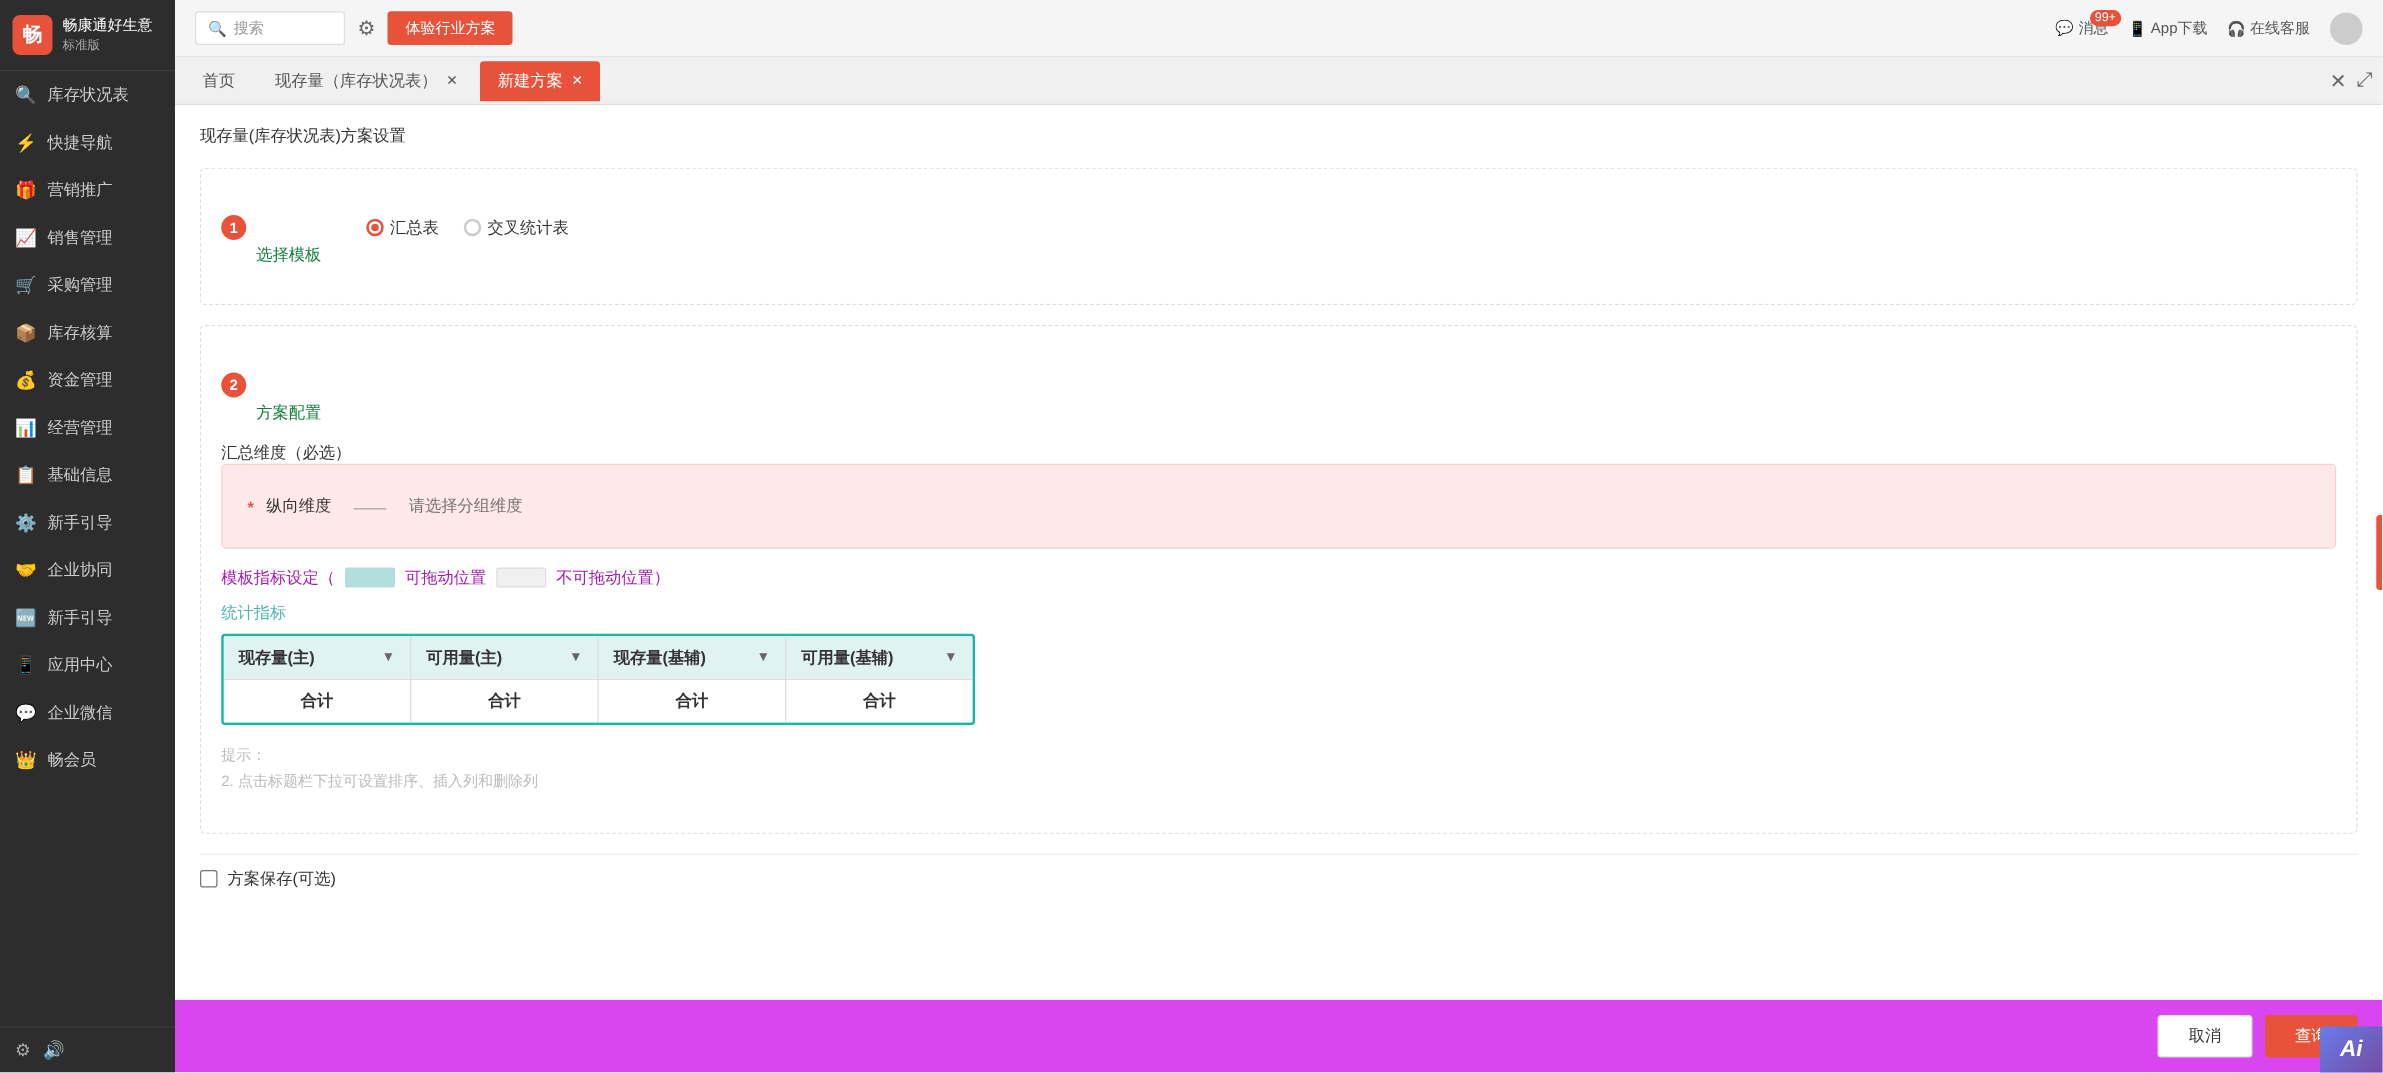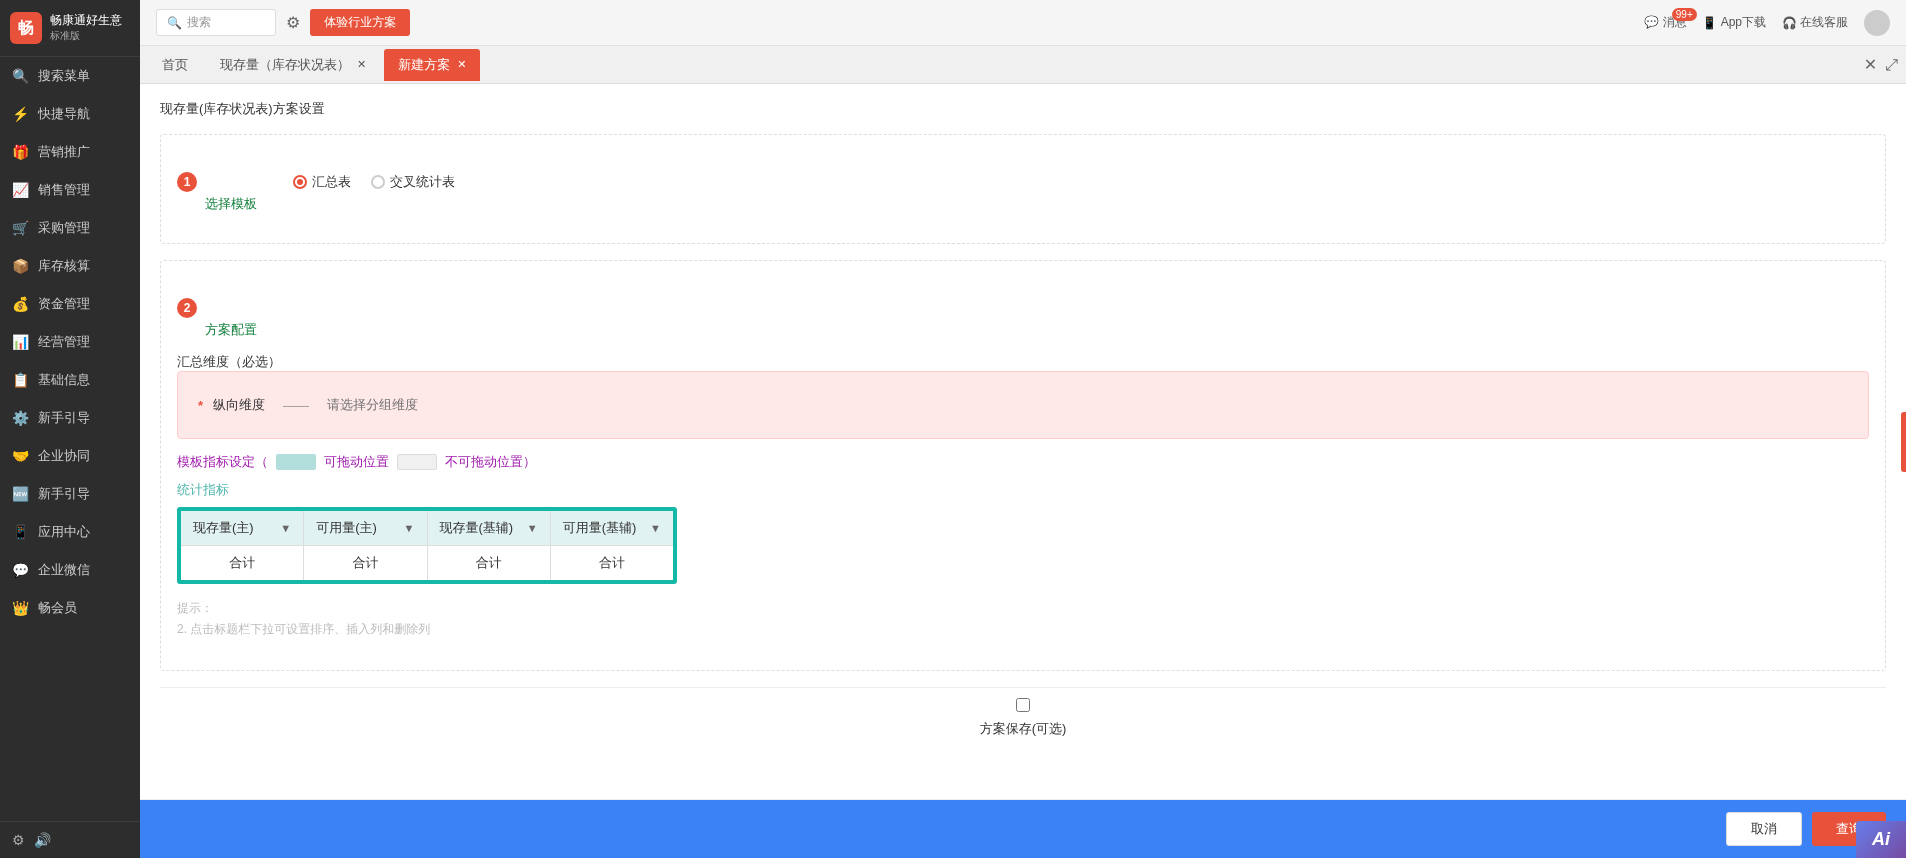--- a/index.html
+++ b/index.html
@@ -289,24 +289,25 @@
     }
 
     
     .stats-section-title {
       color: #4db6ac;
       font-size: 13px;
       margin-bottom: 8px;
     }
 
     .stats-table {
-      border: 4px solid #14b8a6;
+      border: 2px solid #14b8a6;
       border-radius: 3px;
       overflow: hidden;
-      width: 500px;
+      width: 603px;
+      font-weight: bold;
     }
     .stats-table-header {
       display: flex;
       background: #e0f2f1;
     }
     .stats-col {
       flex: 1;
       padding: 8px 12px;
       font-size: 13px;
       color: #333;
@@ -341,33 +342,32 @@
     .tips-item { color: #bbb; font-size: 12px; margin-bottom: 3px; }
 
     
     .save-section {
       display: flex;
       align-items: center;
       gap: 8px;
       padding: 10px 0;
       border-top: 1px solid #eee;
       margin-top: 8px;
-      flex-direction: column;
     }
     .save-checkbox {
       width: 14px;
       height: 14px;
       border: 1px solid #ccc;
       background: white;
     }
     .save-label { font-size: 13px; color: #333; }
 
     
     .footer-bar {
-      background: #3b82f6;
+      background: #d946ef;
       border-top: 1px solid #eee;
       padding: 12px 20px;
       display: flex;
       justify-content: flex-end;
       gap: 10px;
       flex-shrink: 0;
     }
     .cancel-btn {
       padding: 7px 24px;
       border: 1px solid #ddd;
@@ -424,21 +424,21 @@
   <div class="sidebar-logo">
     <div class="sidebar-logo-icon">畅</div>
     <div>
       <div class="sidebar-logo-text">畅康通好生意</div>
       <div class="sidebar-logo-badge">标准版</div>
     </div>
   </div>
   <div class="sidebar-scroll">
     <div class="sidebar-item">
       <span class="sidebar-item-icon">🔍</span>
-      <span>搜索菜单</span>
+      <span>库存状况表</span>
     </div>
     <div class="sidebar-item">
       <span class="sidebar-item-icon">⚡</span>
       <span>快捷导航</span>
     </div>
     <div class="sidebar-item">
       <span class="sidebar-item-icon">🎁</span>
       <span>营销推广</span>
     </div>
     <div class="sidebar-item">

